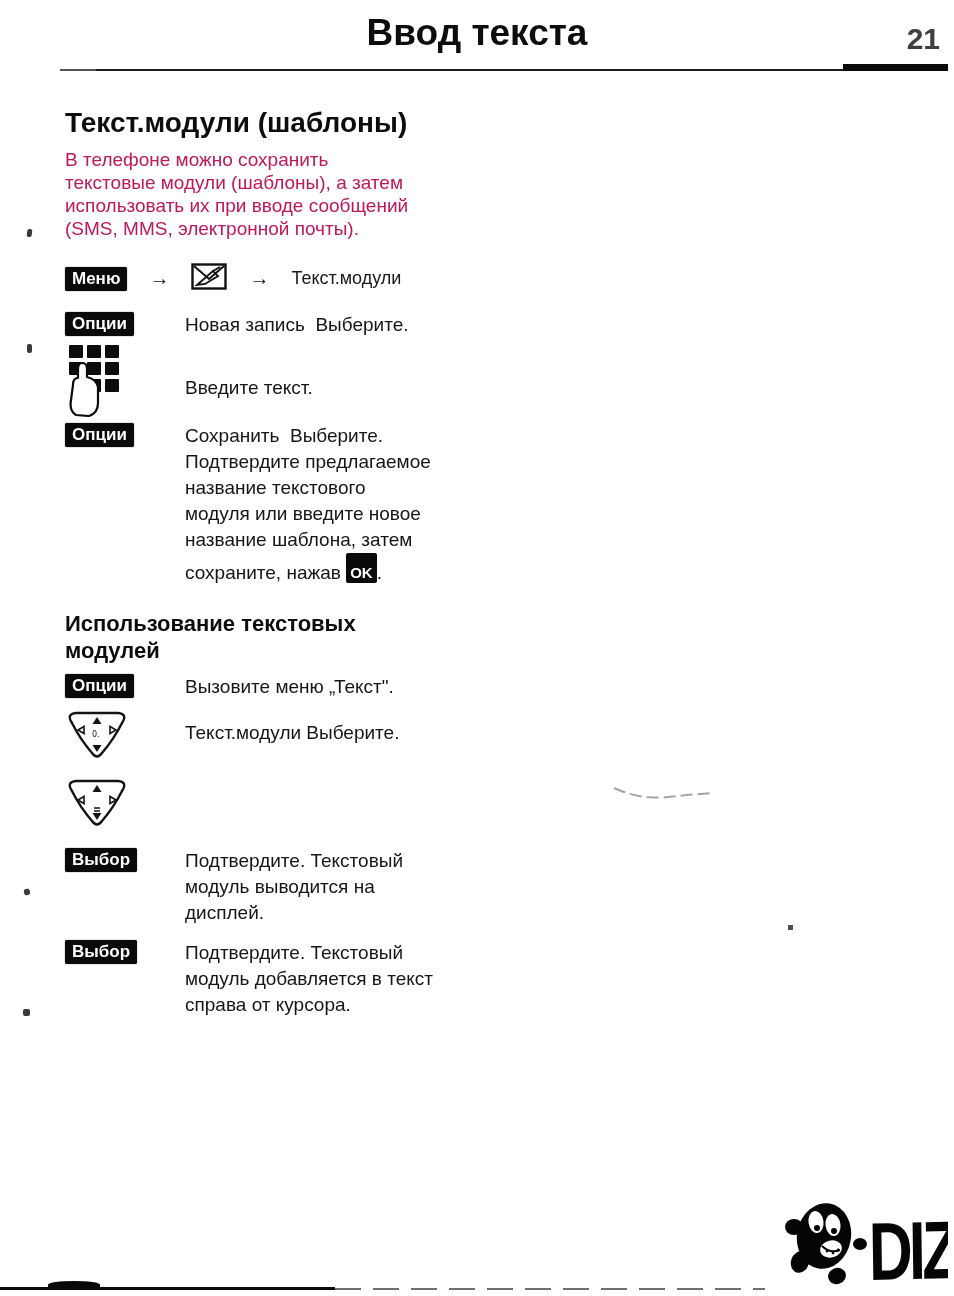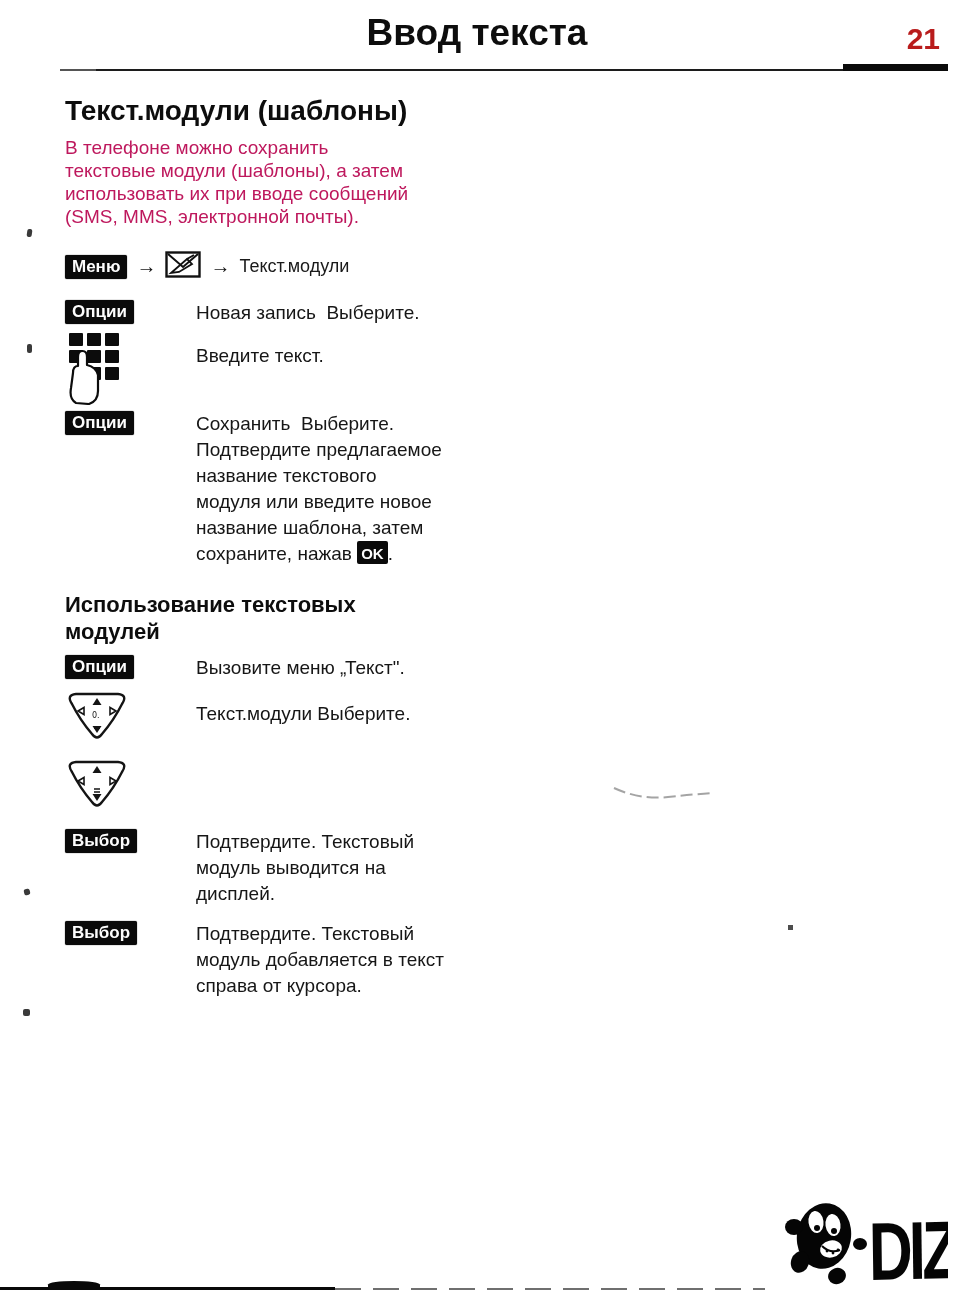--- a/index.html
+++ b/index.html
@@ -8,44 +8,44 @@
     background:#fff;color:#141414;overflow:hidden;
     font-family:"Liberation Sans","DejaVu Sans",sans-serif;
     -webkit-font-smoothing:antialiased;
   }
   
   .hdr-title{
     position:absolute;top:12px;left:0;width:100%;text-align:center;
     font-size:37px;font-weight:bold;letter-spacing:0;color:#0d0d0d;
   }
   .hdr-page{
-    position:absolute;top:22px;right:14px;font-size:30px;font-weight:bold;color:#b91c1c;
+    position:absolute;top:22px;right:14px;font-size:30px;font-weight:bold;color:#404040;
   }
   .hdr-rule{position:absolute;top:69px;left:60px;width:888px;height:2px;
     background:linear-gradient(90deg,#555 0 4%,#1c1c1c 4% 92%,#000 92%);}
   .hdr-rule-thick{position:absolute;top:64px;left:843px;width:105px;height:7px;background:#0b0b0b;}
   
-  .content{position:absolute;left:65px;top:95px;width:445px;}
+  .content{position:absolute;left:65px;top:107px;width:445px;}
   .h1{font-size:28px;font-weight:bold;margin:0;line-height:32px;color:#0d0d0d;}
   .h2{font-size:22px;font-weight:bold;margin:0;line-height:27px;color:#0d0d0d;white-space:pre-line;}
   .body-text{font-size:19px;line-height:23px;white-space:pre-line;color:#be185d;}
   .intro{margin-top:9px;}
   .sec-entry{margin-top:23px;}
-  .menu-path{margin-top:12px;display:flex;align-items:center;gap:9px;text-align:right;}
+  .menu-path{margin-top:12px;display:flex;align-items:center;gap:22px;text-align:right;}
   .menu-path .target{font-size:18px;color:#1a1a1a;}
   .badge{
     display:inline-block;background:#0a0a0a;color:#fdfdfd;font-weight:bold;
     font-size:17px;line-height:21px;padding:1px 7px 2px;border-radius:2px;
     box-shadow:0 0 1px #000;
   }
   .ok-badge{
     display:inline-block;background:#0a0a0a;color:#fdfdfd;font-weight:bold;
-    font-size:15px;line-height:18px;padding:4px 4px 1px;border-radius:2px;vertical-align:1px;
-  }
-  .step{display:flex;align-items:flex-start;gap:11px;}
+    font-size:15px;line-height:18px;padding:11px 4px 1px;border-radius:2px;vertical-align:1px;
+  }
+  .step{display:flex;align-items:flex-start;}
   .step .lbl{flex:0 0 120px;}
   .step .txt{flex:1;font-size:19px;line-height:26px;white-space:pre-line;color:#161616;}
   .icon-cell{flex:0 0 120px;}
   .pad-top-sm{padding-top:2px;}
   .pad-top-md{padding-top:12px;}
   
   .speck{position:absolute;background:#3a3a3a;border-radius:2px;}
   .squiggle{position:absolute;left:610px;top:780px;}
   .dot-artifact{position:absolute;left:788px;top:925px;width:5px;height:5px;background:#4d4d4d;}
   .bottom-line{position:absolute;left:0;top:1287px;width:335px;height:3px;background:#090909;}
@@ -87,21 +87,21 @@
         </span>
         <span style="font-size:20px;font-weight:bold;">→</span>
         <span class="target">Текст.модули</span>
       </div>
 
       <div class="step" style="margin-top:18px;">
         <div class="lbl"><span class="badge">Опции</span></div>
         <div class="txt">Новая запись&nbsp; Выберите.</div>
       </div>
 
-      <div class="step" style="margin-top:5px;">
+      <div class="step" style="margin-top:5px;align-items:center;">
         <div class="icon-cell">
           <svg width="56" height="74" viewBox="0 0 56 74">
             <g fill="#0c0c0c">
               <rect x="4" y="2" width="14" height="13" rx="1"></rect>
                 <rect x="22" y="2" width="14" height="13" rx="1"></rect>
                 <rect x="40" y="2" width="14" height="13" rx="1"></rect>
               <rect x="4" y="19" width="14" height="13" rx="1"></rect>
                 <rect x="22" y="19" width="14" height="13" rx="1"></rect>
                 <rect x="40" y="19" width="14" height="13" rx="1"></rect>
               <rect x="22" y="36" width="14" height="13" rx="1"></rect>

